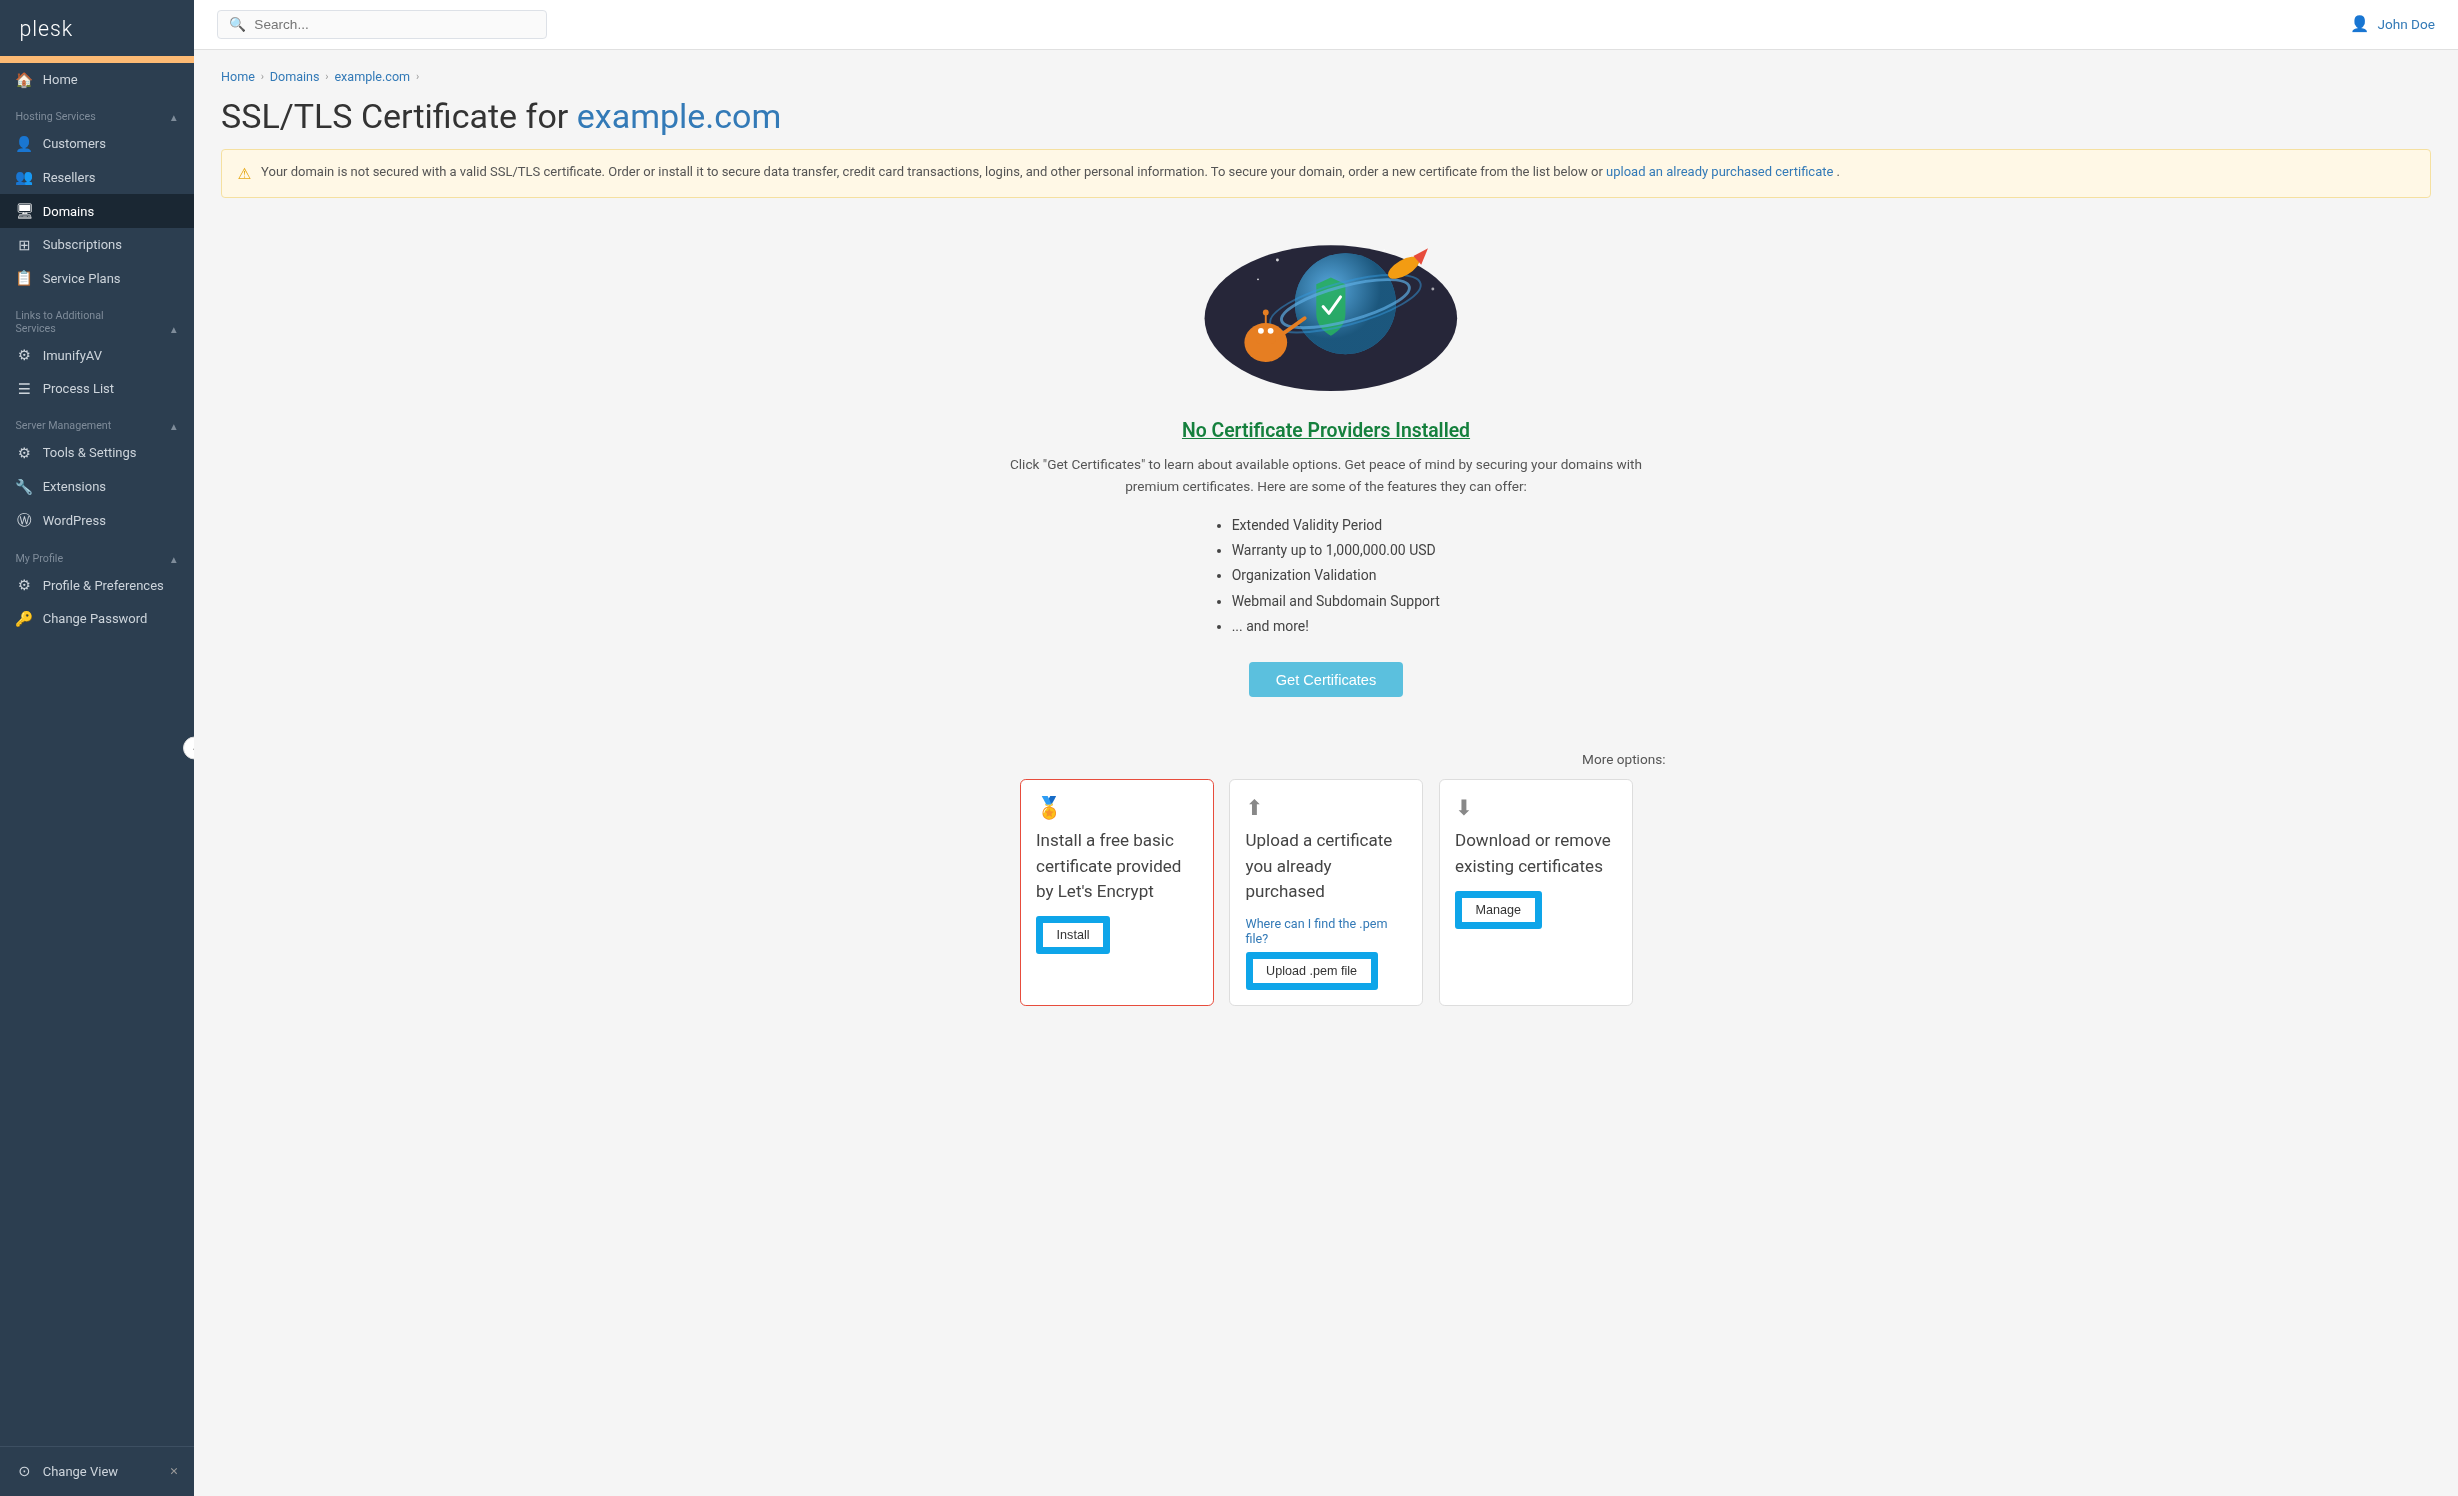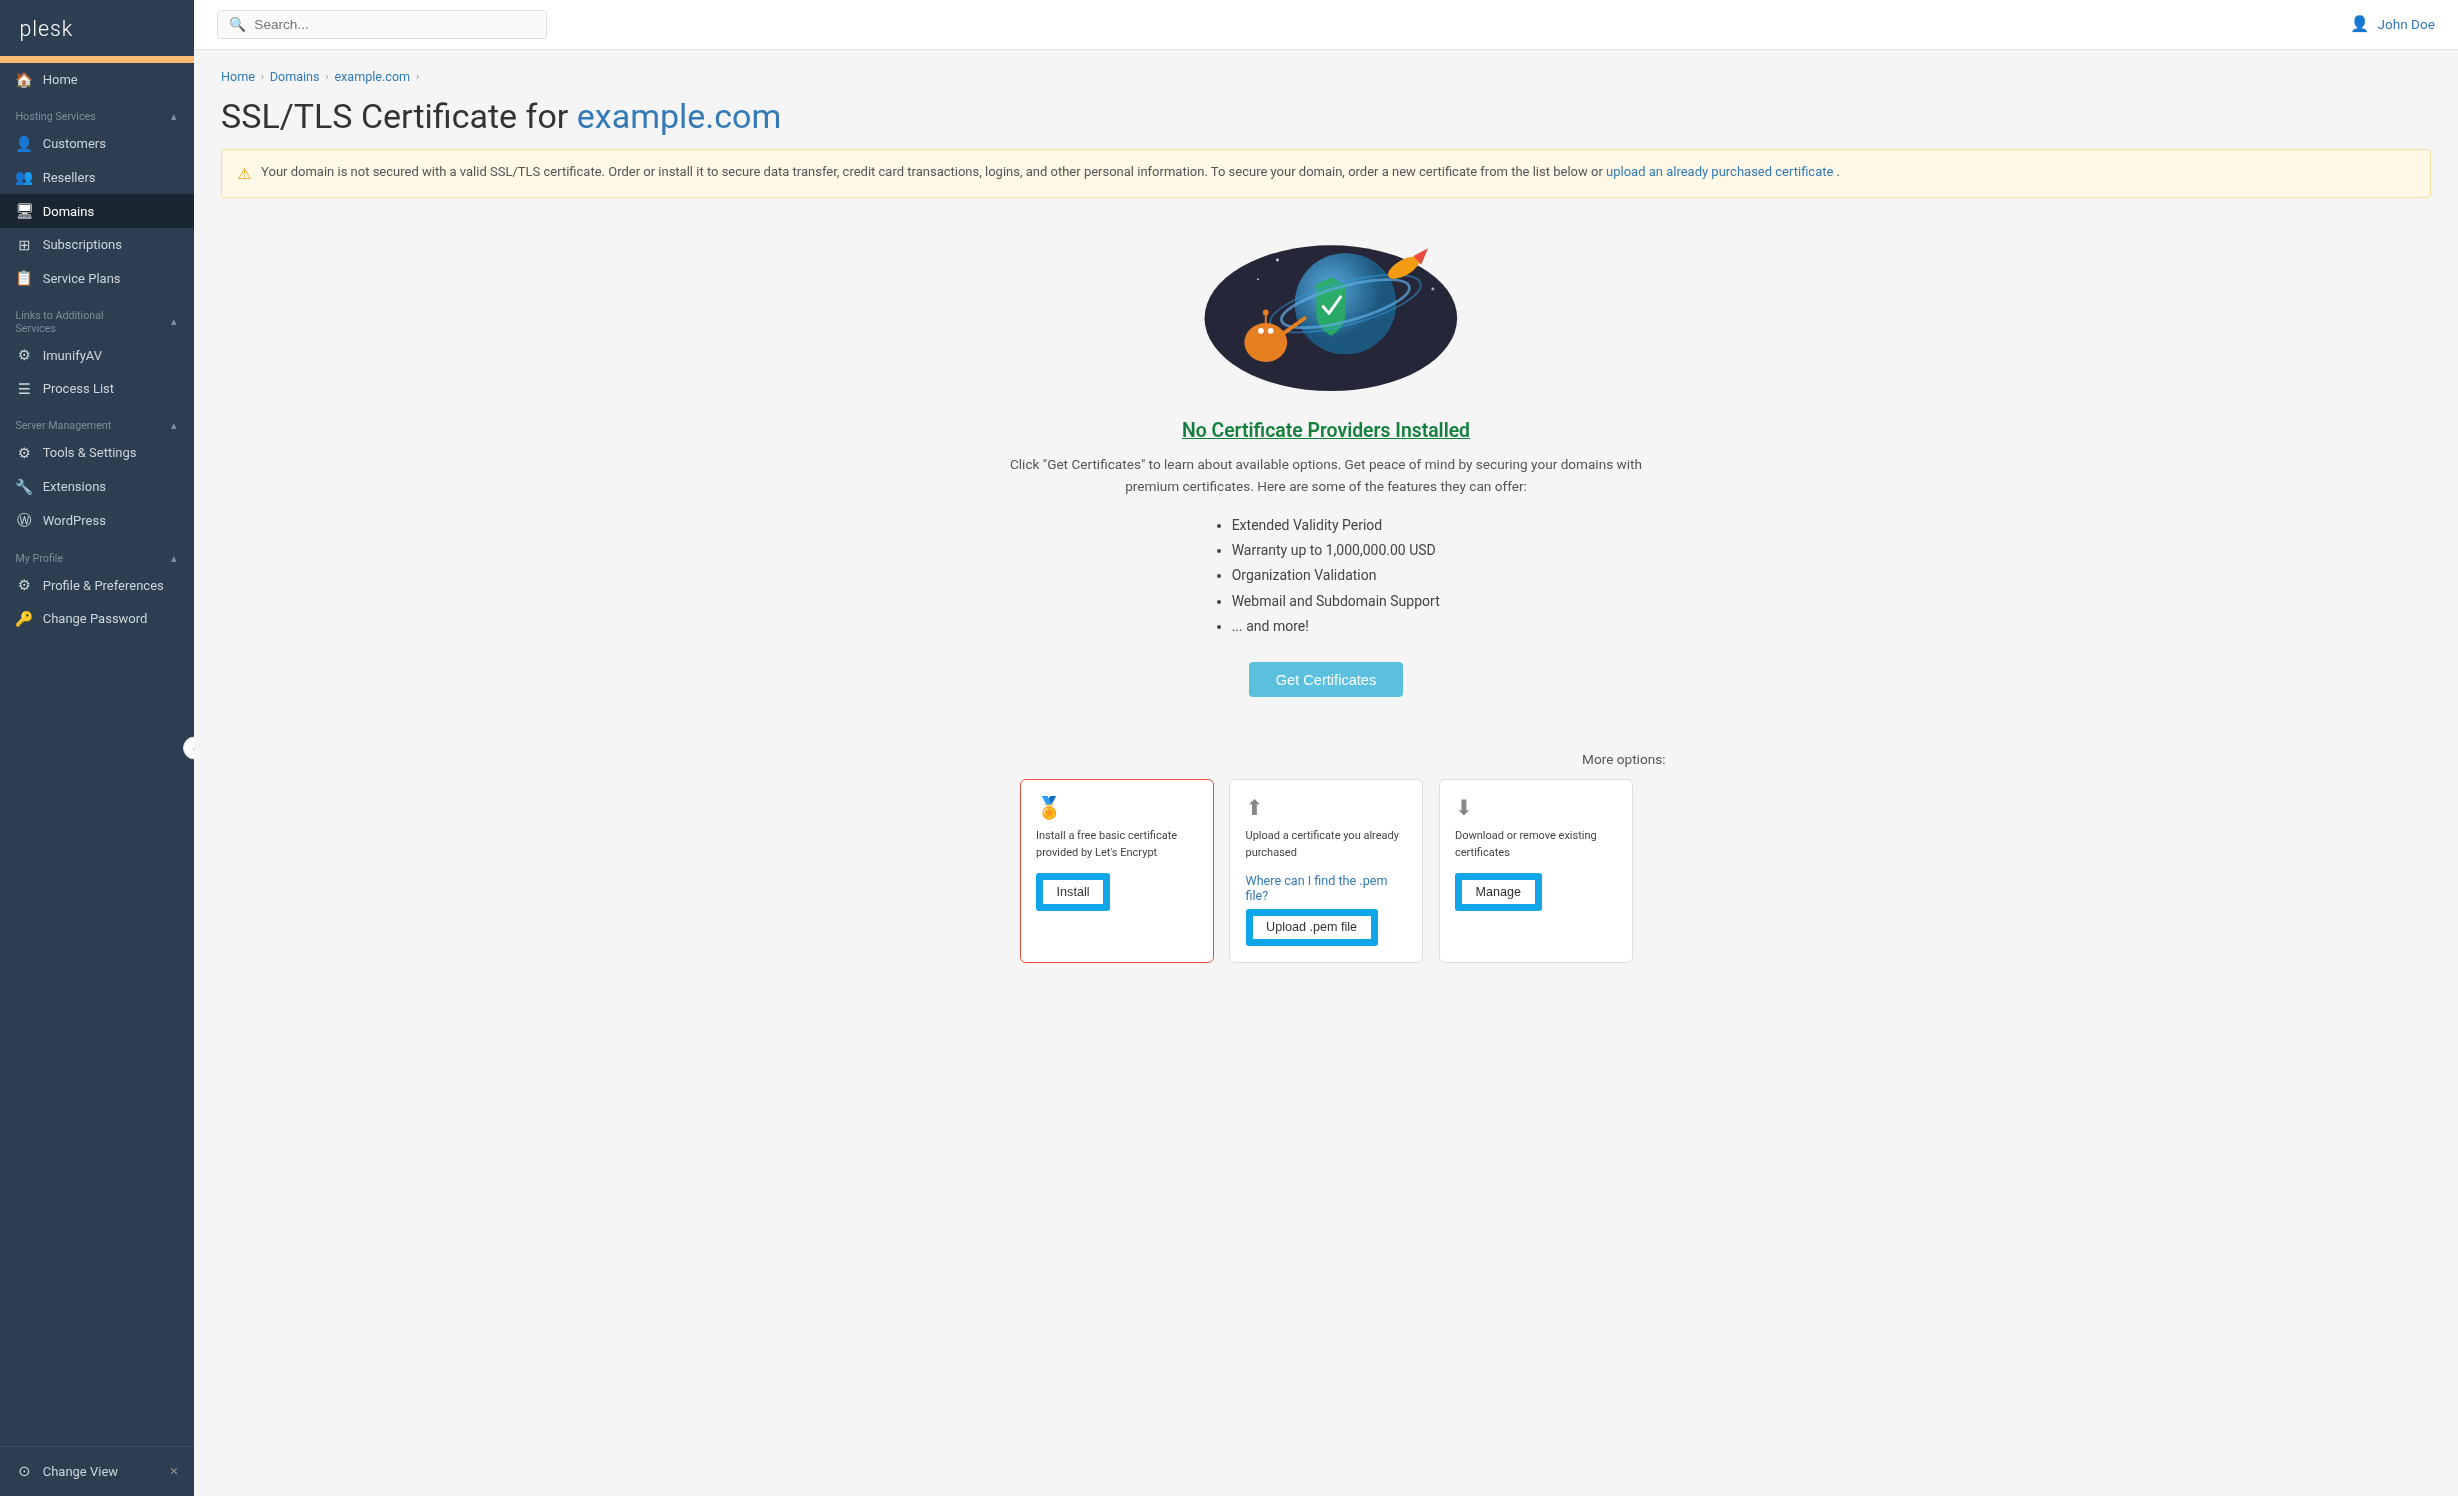--- a/index.html
+++ b/index.html
@@ -23,21 +23,21 @@
       color: #fff;
       letter-spacing: 1px;
       border-bottom: 7px solid #fdba74;
     }
     .sidebar-section-header {
       padding: 9.7px 15.5px 3.9px;
       font-size: 10.7px;
       color: #7f8c9a;
       text-transform: none;
       display: flex;
-      align-items: center;
+      align-items: flex-end;
       justify-content: space-between;
       margin-top: 3.9px;
       gap: 24px;
     }
     .sidebar-section-header .chevron { font-size: 9.7px; color: #7f8c9a; }
     .sidebar-item {
       display: flex;
       align-items: center;
       padding: 7.8px 15.5px;
       cursor: pointer;
@@ -236,21 +236,21 @@
     }
     .option-card.highlighted {
       border: 1.9px solid #e74c3c;
     }
     .option-card-icon {
       font-size: 21.3px;
       color: #888;
       margin-bottom: 7.8px;
     }
     .option-card-text {
-      font-size: 11px;
+      font-size: 17px;
       color: #444;
       line-height: 1.5;
       margin-bottom: 11.6px;
     }
     .option-card-link {
       color: #337ab7;
       font-size: 12.6px;
       text-decoration: none;
       display: block;
       margin-bottom: 5.8px;

